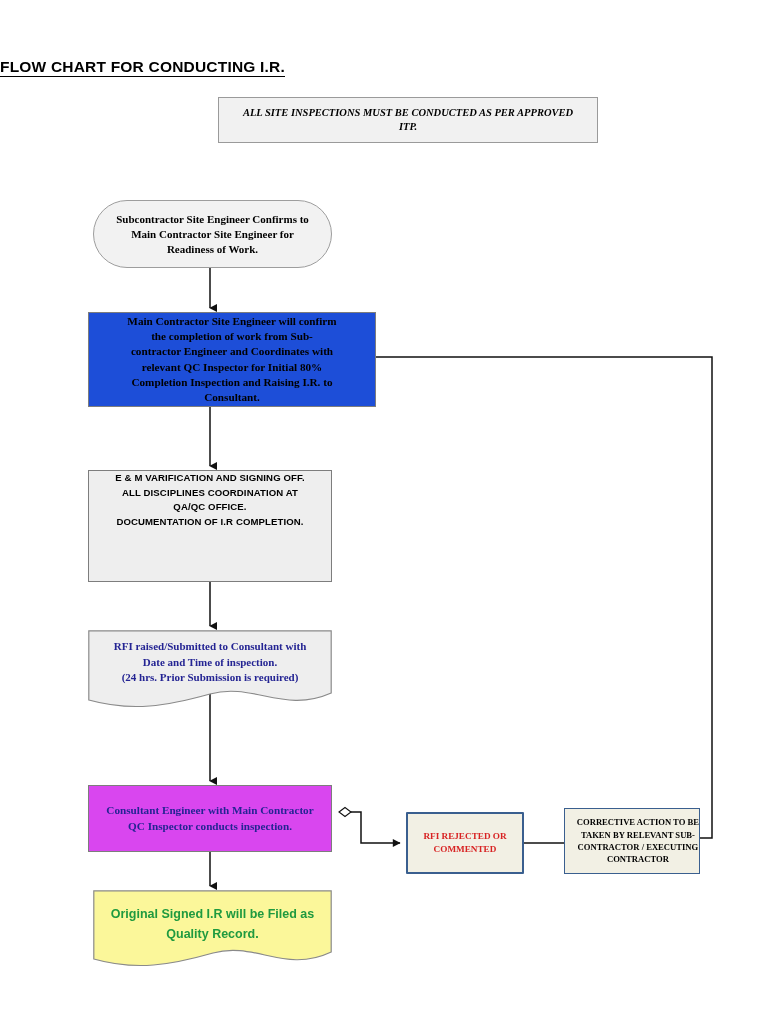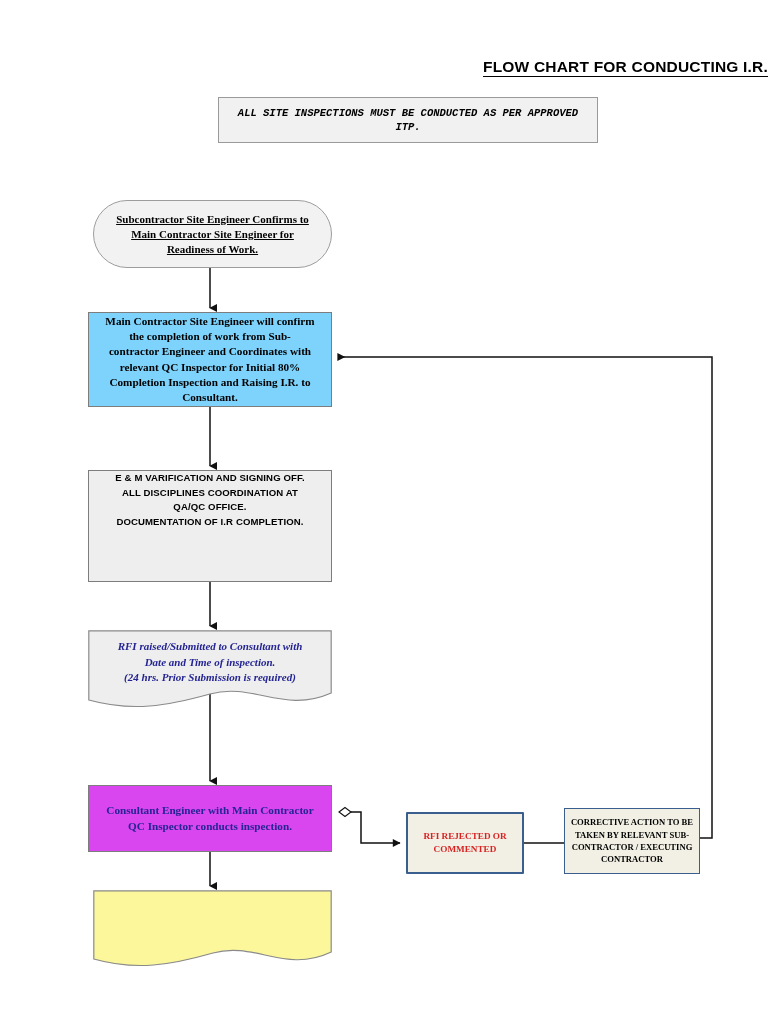--- a/index.html
+++ b/index.html
@@ -19,21 +19,21 @@
     inset: 0;
     width: 768px;
     height: 1024px;
   }
   .abs { position: absolute; }
 
   
   #page-title {
     left: 0; top: 58px;
     width: 768px;
-    text-align: right;
+    text-align: left;
     font-family: "Liberation Sans", sans-serif;
     font-weight: bold;
     font-size: 15.5px;
     letter-spacing: 0.2px;
     color: #000;
   }
   #page-title span {
     border-bottom: 1.6px solid #000;
     padding-bottom: 1px;
   }
@@ -43,21 +43,21 @@
     left: 218px; top: 97px;
     width: 380px; height: 46px;
     background: #f1f1f1;
     border: 1px solid #9a9a9a;
     box-sizing: border-box;
     display: flex;
     align-items: center;
     justify-content: center;
   }
   #notice-box .txt {
-    font-family: Liberation Mono, monospace;
+    font-family: Liberation Serif, serif;
     font-weight: bold;
     font-style: italic;
     font-size: 10.5px;
     line-height: 14px;
     text-align: center;
     color: #000;
     padding: 0 14px;
   }
 
   
@@ -97,29 +97,29 @@
   }
 
   
   #node-start {
     left: 93px; top: 200px;
     width: 239px; height: 68px;
     background: #f2f2f2;
     border: 1px solid #9d9d9d;
     border-radius: 34px;
     box-sizing: border-box;
-    display: flex; align-items: center; justify-content: center; text-decoration: underline;
+    display: flex; align-items: center; justify-content: center;
   }
   #node-start .node-txt { font-size: 11px; line-height: 15px; }
 
   
   #node-confirm {
     left: 88px; top: 312px;
-    width: 244px; height: 95px;
-    background: #7dd3fc;
+    width: 288px; height: 95px;
+    background: #1d4ed8;
     border: 1px solid #7d7d7d;
     box-sizing: border-box;
     display: flex; align-items: center; justify-content: center;
   }
   #node-confirm .node-txt { font-size: 11.2px; line-height: 15.2px; padding: 0 5px; }
 
   
   #node-em {
     left: 88px; top: 470px;
     width: 244px; height: 112px;
@@ -127,21 +127,21 @@
     border: 1px solid #7d7d7d;
     box-sizing: border-box;
     display: flex; align-items: flex-start; justify-content: center;
   }
   #node-em .node-txt { font-size: 9.6px; line-height: 14.5px; letter-spacing: .1px; }
 
   
   .doc-wrap { }
   .doc-wrap svg { position: absolute; left: 0; top: 0; }
   .doc-wrap .node-txt {
-    position: absolute; left: 0; top: 0; width: 100%; font-style: italic;
+    position: absolute; left: 0; top: 0; width: 100%;
   }
 
   #node-rfi { left: 88px; top: 630px; width: 244px; height: 86px; }
   #node-rfi .node-txt { padding-top: 9px; font-size: 11px; line-height: 15.5px; }
 
   #node-record { left: 93px; top: 890px; width: 239px; height: 85px; }
   #node-record .node-txt { padding-top: 14px; font-size: 12.5px; line-height: 20px; }
 
   
   #node-inspect {
@@ -166,21 +166,21 @@
   }
   #node-rejected .node-txt { font-size: 9.2px; line-height: 13px; }
 
   
   #node-corrective {
     left: 564px; top: 808px;
     width: 136px; height: 66px;
     background: #f2f0e4;
     border: 1.6px solid #3a5f8f;
     box-sizing: border-box;
-    display: flex; align-items: center; justify-content: center;
+    display: flex; align-items: center; justify-content: flex-end;
   }
   #node-corrective .node-txt { font-size: 8.6px; line-height: 12.4px; }
 </style>
 </head>
 <body>
 
 <svg id="canvas" viewBox="0 0 768 1024" xmlns="http://www.w3.org/2000/svg">
   <defs>
     <marker id="arrowDown" markerWidth="9" markerHeight="9" refX="4.5" refY="7.6" orient="auto" markerUnits="userSpaceOnUse">
       <path d="M0.6,0.6 L8.4,0.6 L4.5,8.4 Z" fill="#111"></path>
@@ -264,13 +264,15 @@
   <div class="node-txt serif-blk">CORRECTIVE ACTION TO BE
 TAKEN BY RELEVANT SUB-
 CONTRACTOR /  EXECUTING
 CONTRACTOR</div>
 </div>
 
 <div class="abs doc-wrap" id="node-record">
   <svg viewBox="0 0 239 85" width="239" height="85" preserveAspectRatio="none">
     <path d="M0.8,0.8 H238.2 V62 C192,84 162,51 120,63 C78,75 43,81 0.8,69 Z" fill="#fbf79a" stroke="#8a8a8a" stroke-width="1.2"></path>
   </svg>
+  <div class="node-txt sans-green">Original Signed I.R will be Filed as
+Quality Record.</div>
 </div>
 
 </body></html>

